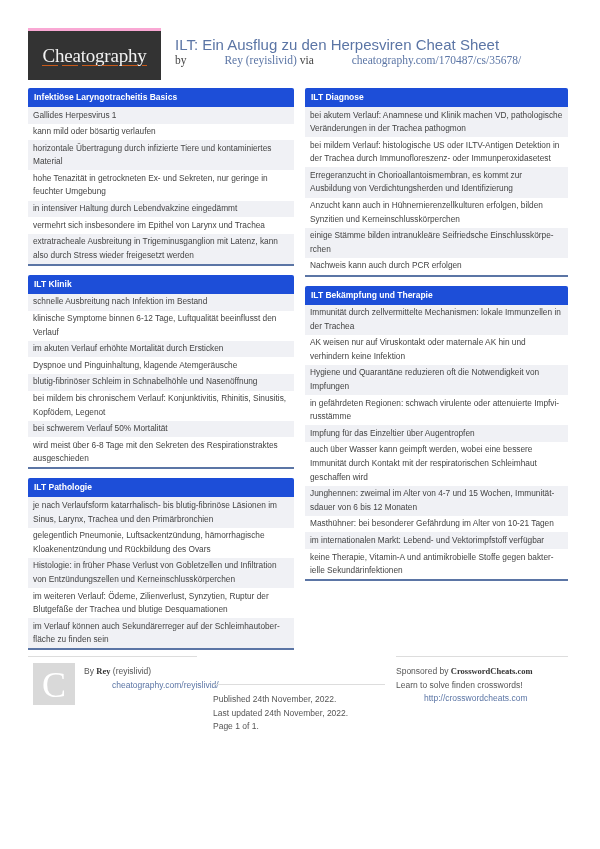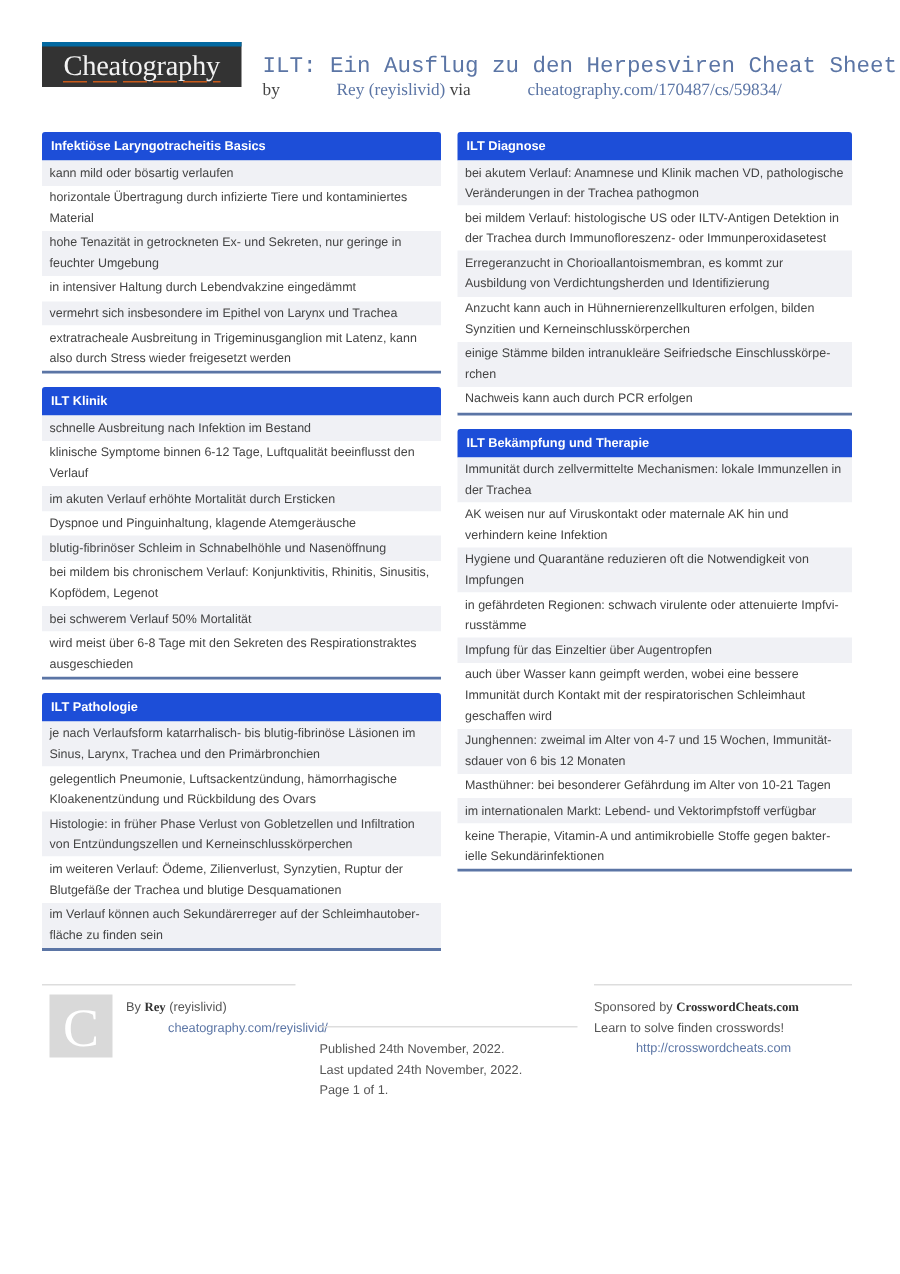--- a/index.html
+++ b/index.html
@@ -1,26 +1,26 @@
 <!DOCTYPE html>
 <html><head>
 <meta charset="utf-8">
 <style>
   html, body { margin: 0; padding: 0; background: #ffffff; }
   body { width: 600px; height: 849px; position: relative; overflow: hidden;
          font-family: "Liberation Sans", sans-serif; color: #444; }
-  .logo { position: absolute; left: 28px; top: 28px; width: 133px; height: 30px;
-          background: #333333; border-top: 3px solid #0369a1; box-sizing: border-box;
+  .logo { position: absolute; left: 28px; top: 28px; width: 133px; height: 52px;
+          background: #333333; border-top: 3px solid #f9a8d4; box-sizing: border-box;
           display: flex; align-items: center; justify-content: center; }
   .logo-text { font-family: "Liberation Serif", serif; color: #f2f2f2; font-size: 19px;
                position: relative; letter-spacing: -0.2px; }
   .logo-text::after { content: ""; position: absolute; left: 0; right: 0; bottom: 1px;
                height: 1px; background: repeating-linear-gradient(90deg, #c85a1a 0 16px, transparent 16px 20px); }
   .title-block { position: absolute; left: 175px; top: 36px; }
-  .title { font-family: Liberation Mono, monospace; font-size: 15px; color: #5b75a5; line-height: 17px; }
+  .title { font-family: Liberation Sans, sans-serif; font-size: 15px; color: #5b75a5; line-height: 17px; }
   .byline { font-family: "Liberation Serif", serif; font-size: 11.5px; color: #444; line-height: 15px; }
   .byline .a { color: #5b75a5; margin-left: 35px; }
   .col { position: absolute; top: 88px; }
   .col.left { left: 28px; width: 266px; }
   .col.right { left: 305px; width: 263px; }
   .section { margin-bottom: 9px; border-bottom: 2px solid #5b75a5; }
   .sec-head { background: #1d4ed8; color: #fff; font-size: 8.5px; font-weight: bold;
               padding: 0 6px; height: 19px; line-height: 19px; border-radius: 2px 2px 0 0; }
   .row { font-size: 8.3px; line-height: 13.6px; padding: 1.5px 5px; color: #444; }
   .row:nth-child(odd) { background: #f0f1f5; }
@@ -43,28 +43,29 @@
 <div class="logo">
   <span class="logo-text">Cheatography</span>
 </div>
 
 <div class="title-block">
   <div class="title">ILT: Ein Ausflug zu den Herpesviren Cheat Sheet</div>
   <div class="byline">
     <span>by</span>
     <span class="a">Rey (reyislivid)</span>
     <span>via</span>
-    <span class="a">cheatography.com/170487/cs/59834/</span>
+    <span class="a">cheatography.com/170487/cs/35678/</span>
   </div>
 </div>
 
 <div class="col left">
   <div class="section">
     <div class="sec-head">Infektiöse Laryngotracheitis Basics</div>
     <div>
+      <div class="row">Gallides Herpesvirus 1</div>
       <div class="row">kann mild oder bösartig verlaufen</div>
       <div class="row">horizontale Übertragung durch infizierte Tiere und kontaminiertes Material</div>
       <div class="row">hohe Tenazität in getrockneten Ex- und Sekreten, nur geringe in feuchter Umgebung</div>
       <div class="row">in intensiver Haltung durch Lebendvakzine eingedämmt</div>
       <div class="row">vermehrt sich insbesondere im Epithel von Larynx und Trachea</div>
       <div class="row">extratracheale Ausbreitung in Trigeminusganglion mit Latenz, kann also durch Stress wieder freigesetzt werden</div>
     </div>
   </div>
   <div class="section">
     <div class="sec-head">ILT Klinik</div>

